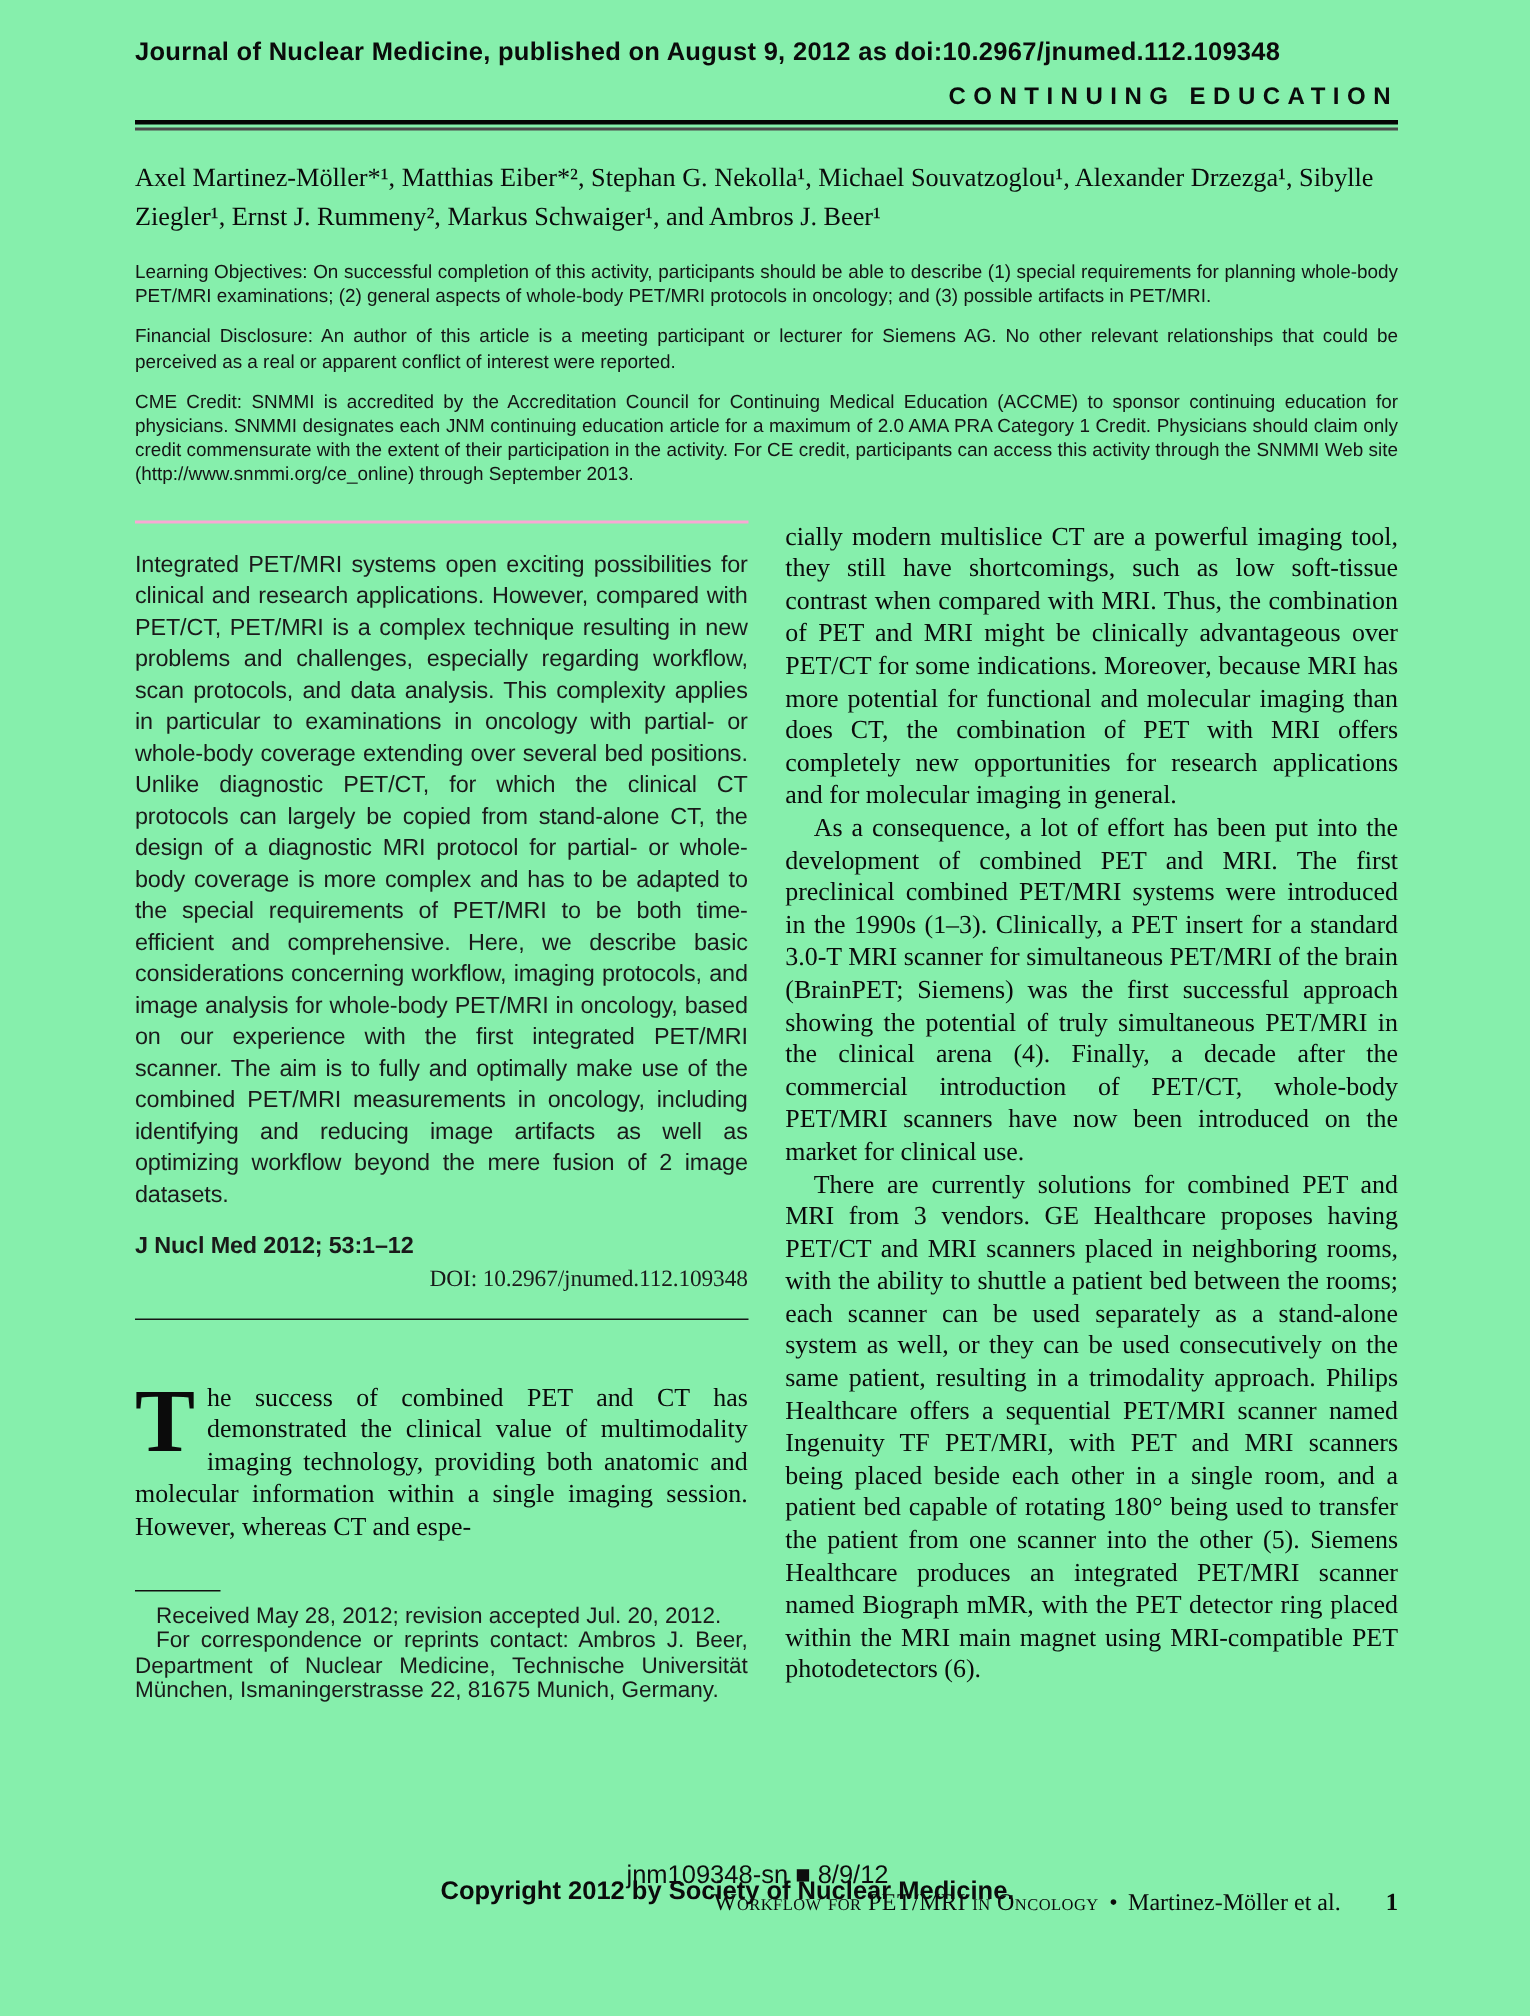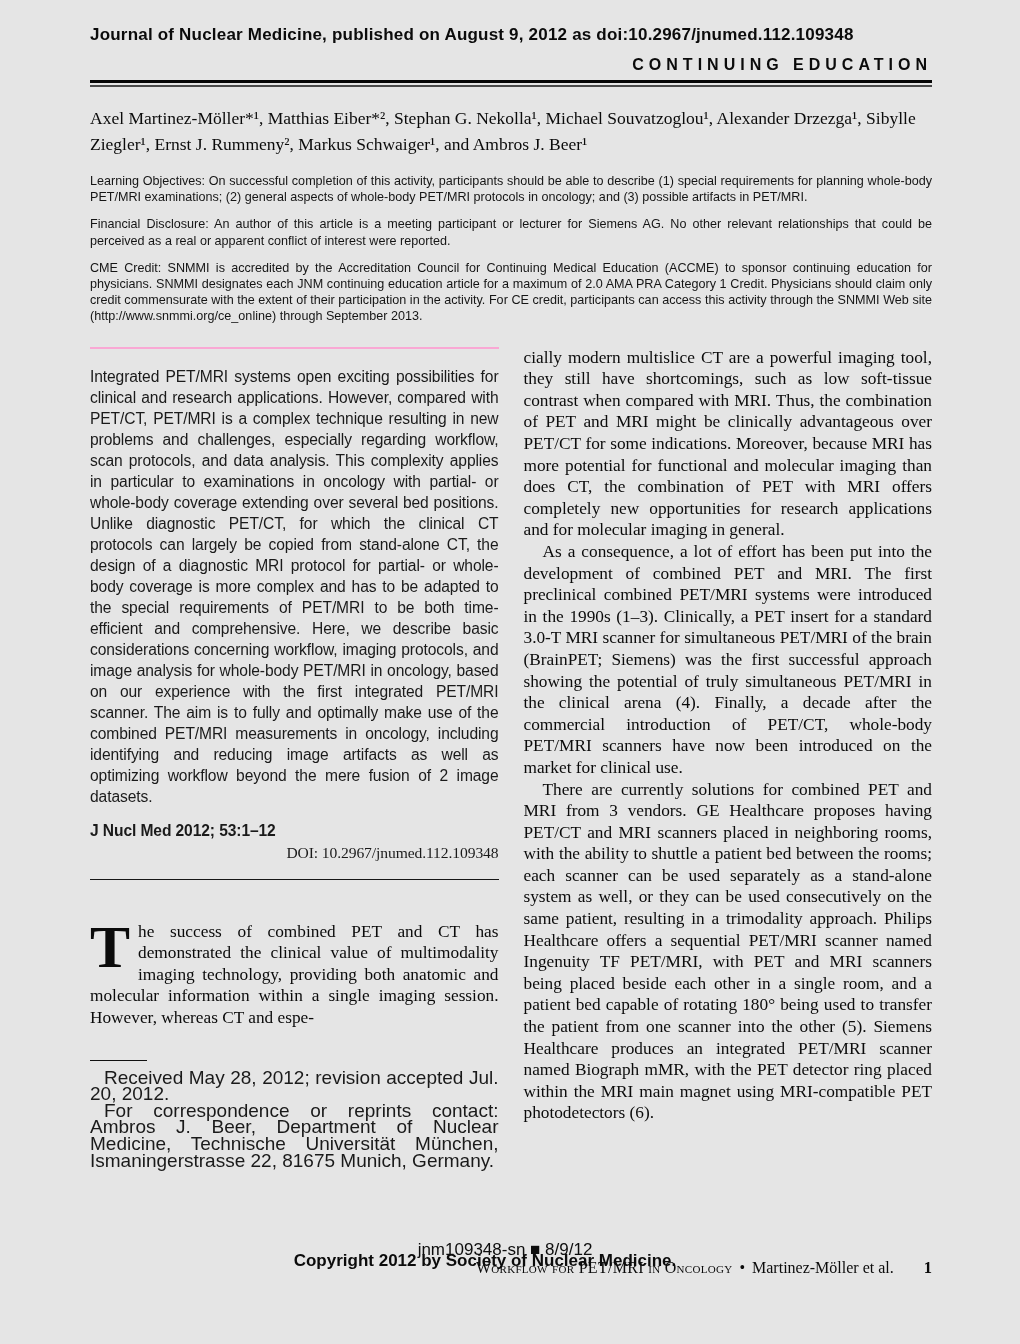--- a/index.html
+++ b/index.html
@@ -2,21 +2,21 @@
 <html><head>
 <meta charset="utf-8">
 <style>
   * { margin: 0; padding: 0; box-sizing: border-box; }
   html, body { background: #ffffff; }
   body { font-family: "Liberation Serif", serif; color: #0b0b0b; }
   .page {
     position: relative;
     width: 1020px; height: 1344px;
     margin: 0 auto;
-    background: #e5e5e5;
+    background: #86efac;
     padding: 24px 88px 0 90px;
     overflow: hidden;
   }
   
   .pub-line {
     font-family: "Liberation Sans", sans-serif;
     font-weight: bold; font-size: 17px; line-height: 22px;
     letter-spacing: 0.2px;
   }
   .ce-line {
@@ -62,21 +62,21 @@
   .intro { margin-top: 41px; font-size: 17.3px; line-height: 21.6px; text-align: justify; }
   .dropcap {
     float: left; font-family: "Liberation Serif", serif; font-weight: bold;
     font-size: 60px; line-height: 44px; padding: 4px 8px 0 0;
   }
   
   .footnote { margin-top: 31px; }
   .fn-rule { width: 57px; border-top: 1.6px solid #111; margin-bottom: 9px; }
   .footnote p {
     font-family: "Liberation Sans", sans-serif;
-    font-size: 19px; line-height: 16.6px; color: #1a1a1a;
+    font-size: 15px; line-height: 16.6px; color: #1a1a1a;
     text-indent: 14px; text-align: justify;
   }
   
   .col-right p { font-size: 17.3px; line-height: 21.6px; text-align: justify; }
   .col-right p + p { text-indent: 19px; }
   .col-right .sp1 { margin-top: 0; }
   
   .runfoot {
     position: absolute; right: 88px; top: 1258px;
     font-size: 16px; white-space: nowrap;

